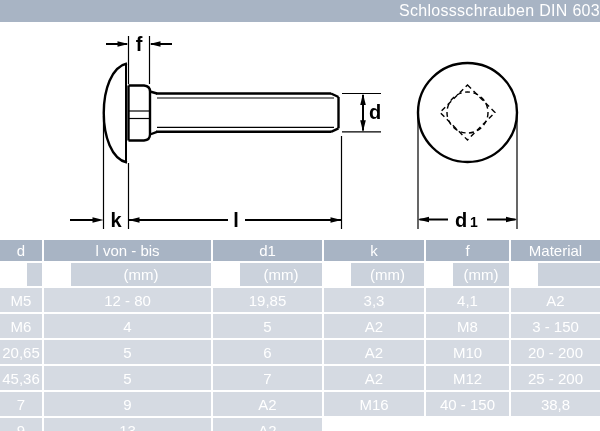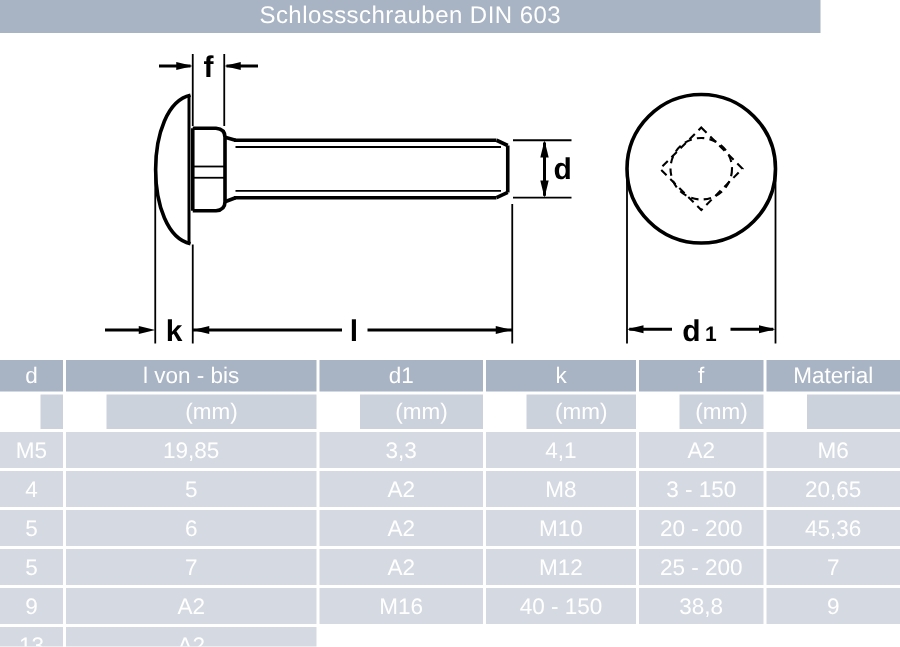--- a/index.html
+++ b/index.html
@@ -2,23 +2,23 @@
 <html><head>
 <meta charset="utf-8">
 <style>
   html,body{margin:0;padding:0;}
   body{
     width:600px;height:431px;overflow:hidden;background:#ffffff;
     font-family:"Liberation Sans", sans-serif;
     -webkit-font-smoothing:antialiased;
   }
   .titlebar{
-    position:absolute;left:0;top:0;width:547px;height:22px;
+    position:absolute;left:0;top:0;width:600px;height:22px;
     background:var(--hdr-bg);
-    color:#ffffff;font-size:16px;line-height:22px;text-align:center;
+    color:#ffffff;font-size:16px;line-height:22px;text-align:right;
     letter-spacing:.3px;
   }
   .drawing{position:absolute;left:0;top:0;}
   .drawing .outline{stroke:#000;stroke-width:2.4;fill:none;}
   .drawing .outline2{stroke:#000;stroke-width:2;fill:none;}
   .drawing .thin{stroke:#000;stroke-width:1.2;fill:none;}
   .drawing .dim{stroke:#000;stroke-width:2;fill:none;}
   .drawing .dash{stroke:#000;stroke-width:1.4;fill:none;stroke-dasharray:5 3.5;}
   .drawing .ah{fill:#000;stroke:none;}
   .drawing .lbl{font-family:"Liberation Sans",sans-serif;font-size:20px;font-weight:bold;fill:#000;}
@@ -131,20 +131,21 @@
     <div class="c th">k</div>
     <div class="c th">f</div>
     <div class="c th">Material</div>
     <div class="c unit"></div>
     <div class="c unit">(mm)</div>
     <div class="c unit">(mm)</div>
     <div class="c unit">(mm)</div>
     <div class="c unit">(mm)</div>
     <div class="c unit"></div>
     <div class="c td">M5</div>
+    <div class="c td">12 - 80</div>
     <div class="c td">19,85</div>
     <div class="c td">3,3</div>
     <div class="c td">4,1</div>
     <div class="c td">A2</div>
     <div class="c td">M6</div>
     <div class="c td">4</div>
     <div class="c td">5</div>
     <div class="c td">A2</div>
     <div class="c td">M8</div>
     <div class="c td">3 - 150</div>

